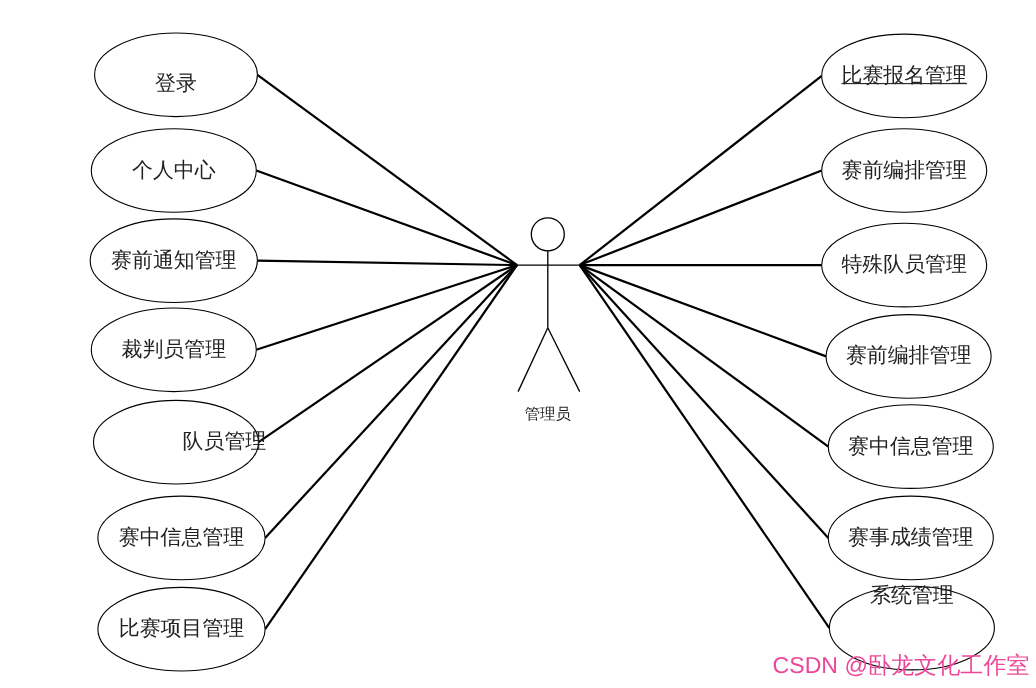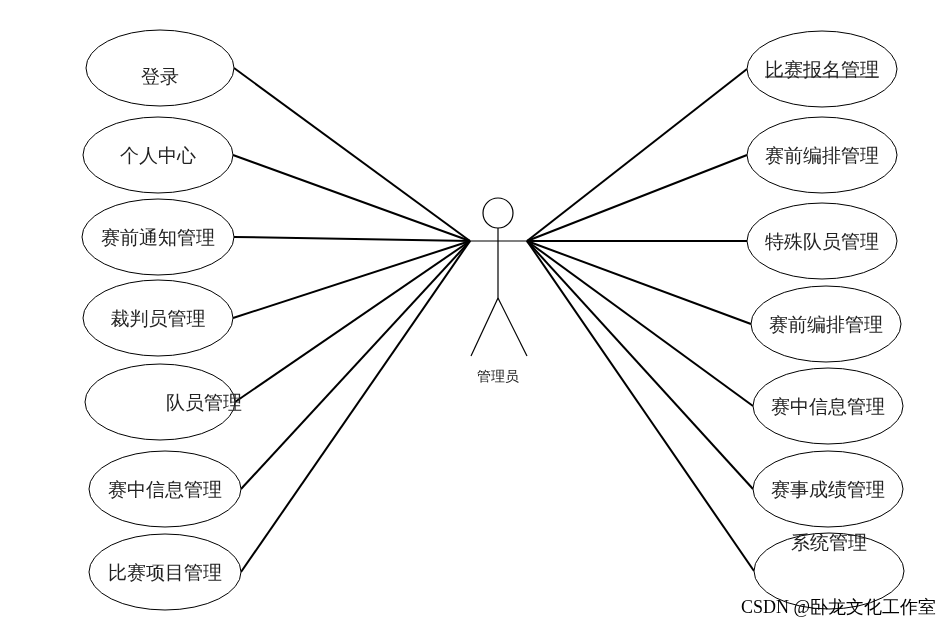--- a/index.html
+++ b/index.html
@@ -2,22 +2,22 @@
 <html><head>
 <meta charset="utf-8">
 <style>
   html, body { margin:0; padding:0; background:#ffffff; }
   body { width:942px; height:625px; position:relative; overflow:hidden;
          font-family: "DejaVu Sans", "Liberation Sans", sans-serif; }
   #diagram { position:absolute; left:0; top:0; }
   .uc-label { position:absolute; font-size:19px; color:#222; white-space:nowrap;
               transform:translate(-50%,-50%); line-height:1; }
   .actor-label { position:absolute; font-size:14px; color:#222; transform:translate(-50%,-50%); white-space:nowrap; }
-  .watermark { position:absolute; right:6px; bottom:6px; font-size:18px; color:#000000;
-               font-family: Liberation Serif, serif; white-space:nowrap; }
+  .watermark { position:absolute; right:6px; bottom:6px; font-size:21px; color:#ec4899;
+               font-family: Liberation Sans, sans-serif; white-space:nowrap; }
 </style>
 </head>
 <body>
 
 <svg id="diagram" width="942" height="625">
   <g id="lines" stroke="#000" stroke-width="2" fill="none">
       <line x1="234" y1="68" x2="470" y2="241"></line>
       <line x1="233" y1="155" x2="470" y2="241"></line>
       <line x1="234" y1="237" x2="470" y2="241"></line>
       <line x1="233" y1="318" x2="470" y2="241"></line>

